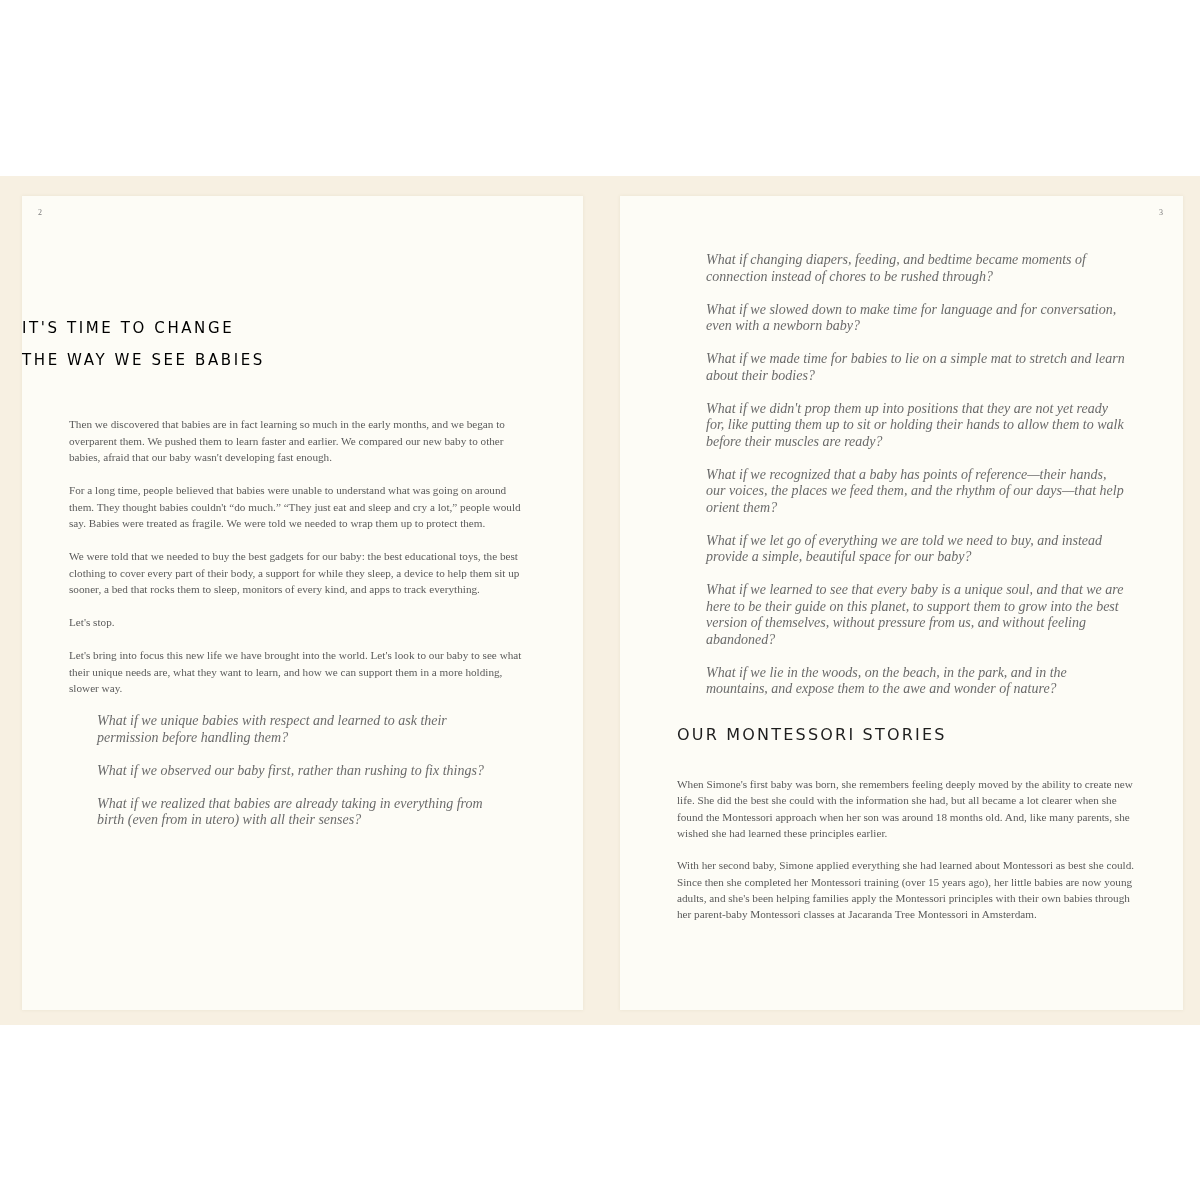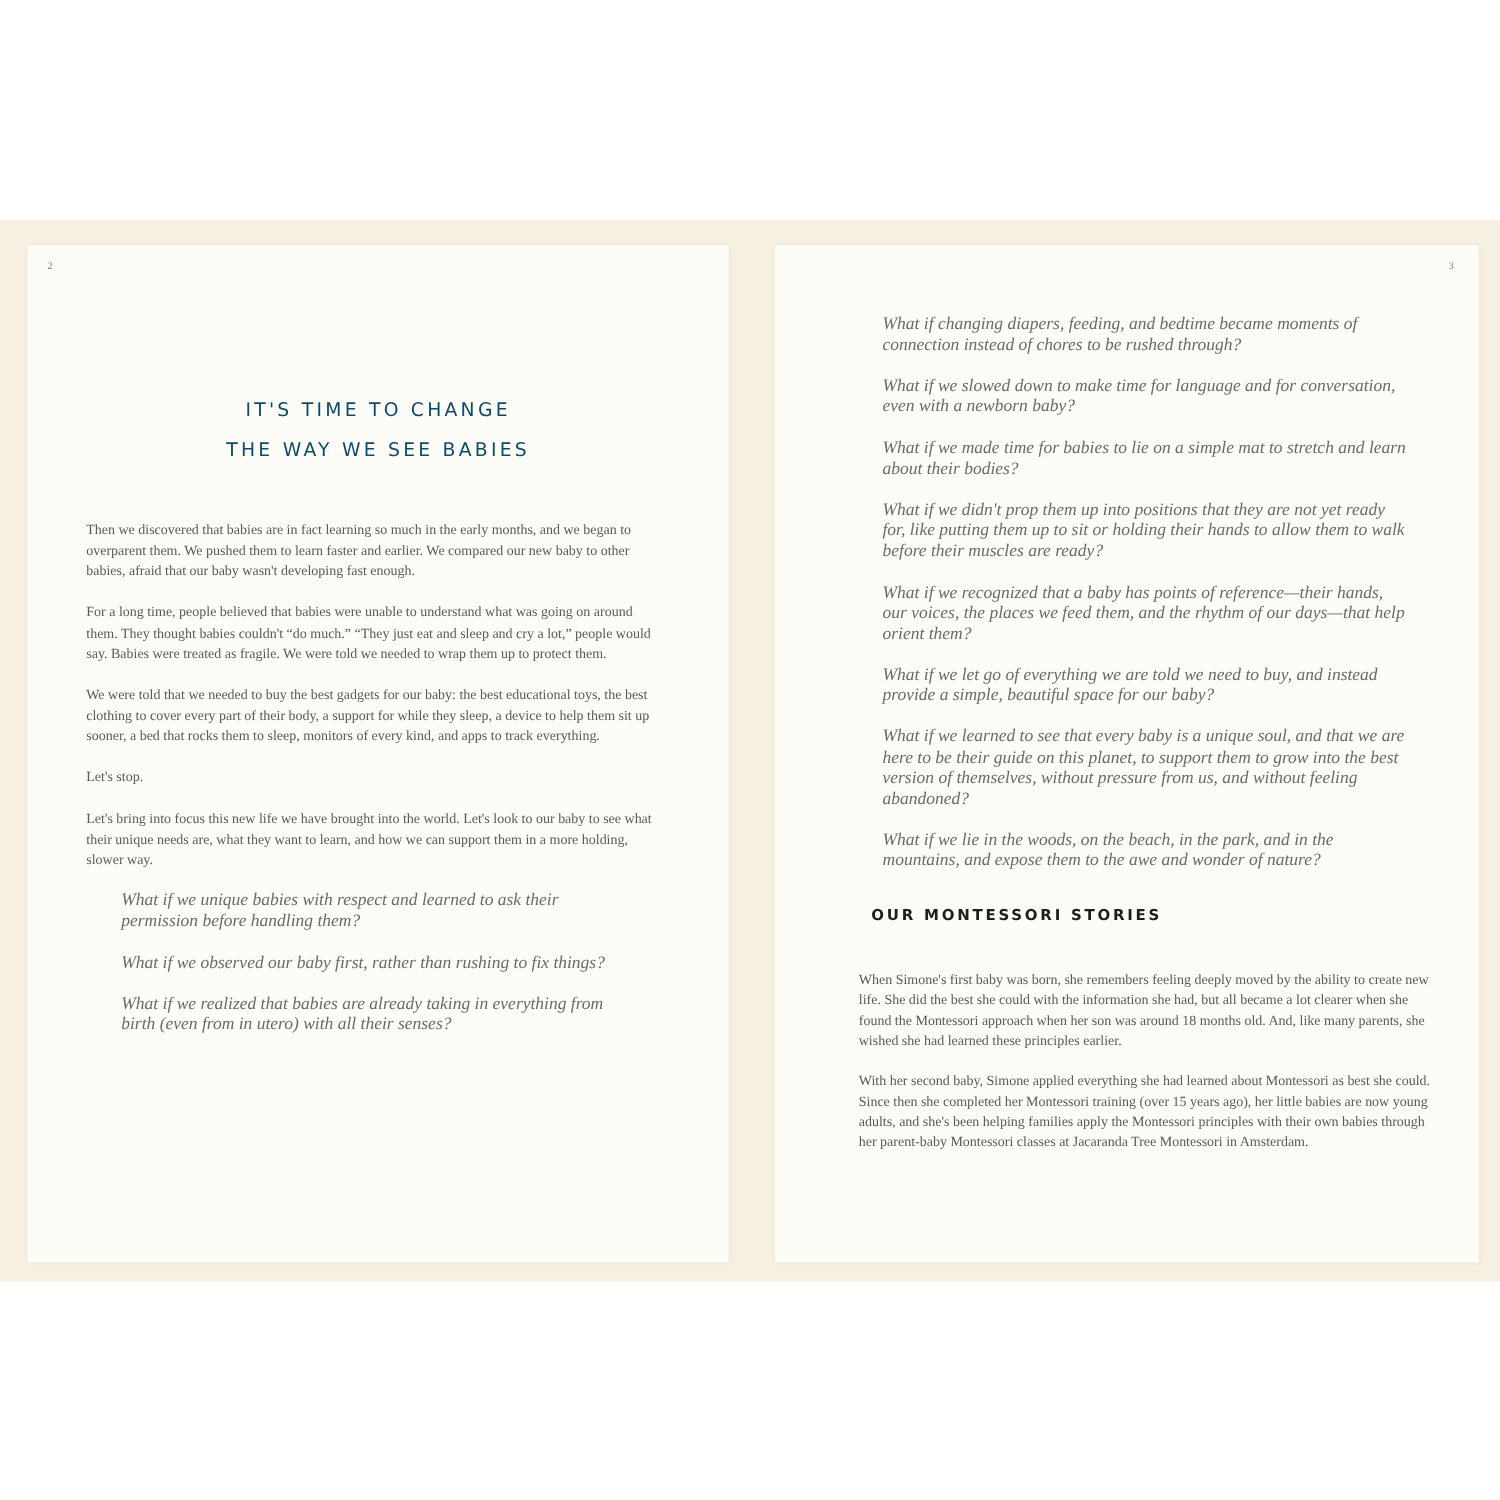--- a/index.html
+++ b/index.html
@@ -4,31 +4,31 @@
   <style>
     html, body { margin:0; padding:0; }
     body { width:1200px; height:1200px; background:#ffffff; position:relative; overflow:hidden; }
     .backdrop { position:absolute; left:0; top:176px; width:1200px; height:849px; background:#f7f0e2; }
     .page { position:absolute; top:196px; height:814px; background:#fdfcf6; box-shadow: 0 0 3px rgba(200,190,160,0.25); }
     .page.left { left:22px; width:561px; }
     .page.right { left:620px; width:563px; }
     .folio { position:absolute; top:12px; font-family:"Liberation Serif", serif; font-size:8px; color:#7a7a7a; }
     .page.left .folio { left:16px; }
     .page.right .folio { right:20px; }
-    .chapter-title { position:absolute; left:0; right:0; top:116px; text-align:center; font-family:"DejaVu Sans", sans-serif; font-size:15px; letter-spacing:2.6px; color:#0c4a6e; line-height:32px; font-weight:normal; }
+    .chapter-title { position:absolute; left:0; right:0; top:116px; font-family:"DejaVu Sans", sans-serif; font-size:15px; letter-spacing:2.6px; color:#000000; line-height:32px; font-weight:normal; }
     .chapter-title div { margin:0; }
     .body-text { position:absolute; font-family:"Liberation Serif", serif; font-size:11.2px; line-height:16.5px; color:#5a5a5a; }
     .page.left .body-text { left:47px; width:460px; top:220px; }
     .body-text p { margin:0 0 16.5px 0; }
     .q-list { margin:0; padding:0; list-style:none; }
     .q-list li { font-style:italic; font-family:"Liberation Serif", serif; font-size:14px; line-height:16.5px; color:#6a6a6a; margin:0 0 16.5px 0; }
     .page.left .q-list { margin-left:28px; width:410px; }
     .right-questions { position:absolute; left:86px; top:56px; width:420px; }
-    .section-heading { position:absolute; left:57px; top:529px; font-family:"DejaVu Sans", sans-serif; font-size:12px; letter-spacing:2.2px; color:#1e1e1e; font-weight:bold;margin-left:20px; }
-    .stories { position:absolute; left:67px; top:580px; width:458px; font-family:"Liberation Serif", serif; font-size:11.2px; line-height:16.3px; color:#5a5a5a; }
+    .section-heading { position:absolute; left:57px; top:529px; font-family:"DejaVu Sans", sans-serif; font-size:16px; letter-spacing:2.2px; color:#1e1e1e; font-weight:normal; }
+    .stories { position:absolute; left:57px; top:580px; width:458px; font-family:"Liberation Serif", serif; font-size:11.2px; line-height:16.3px; color:#5a5a5a; }
     .stories p { margin:0 0 16.3px 0; }
   </style>
 </head>
 <body>
 
 <div class="backdrop">
 </div>
 
 <div class="page left">
   <div class="folio">2</div>

